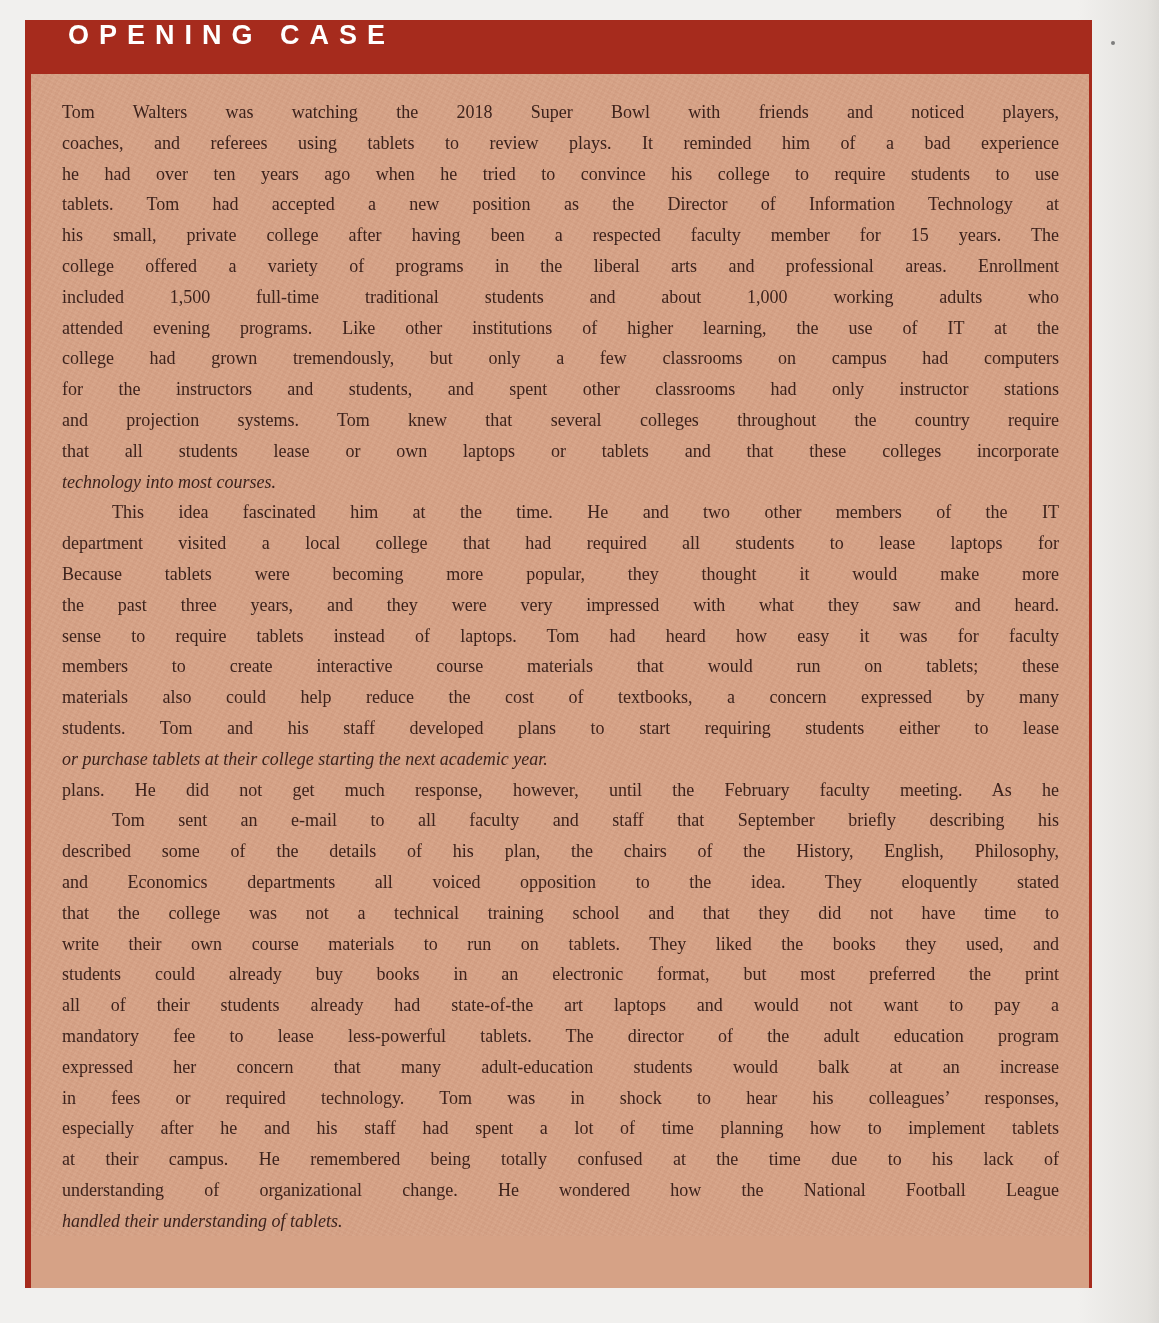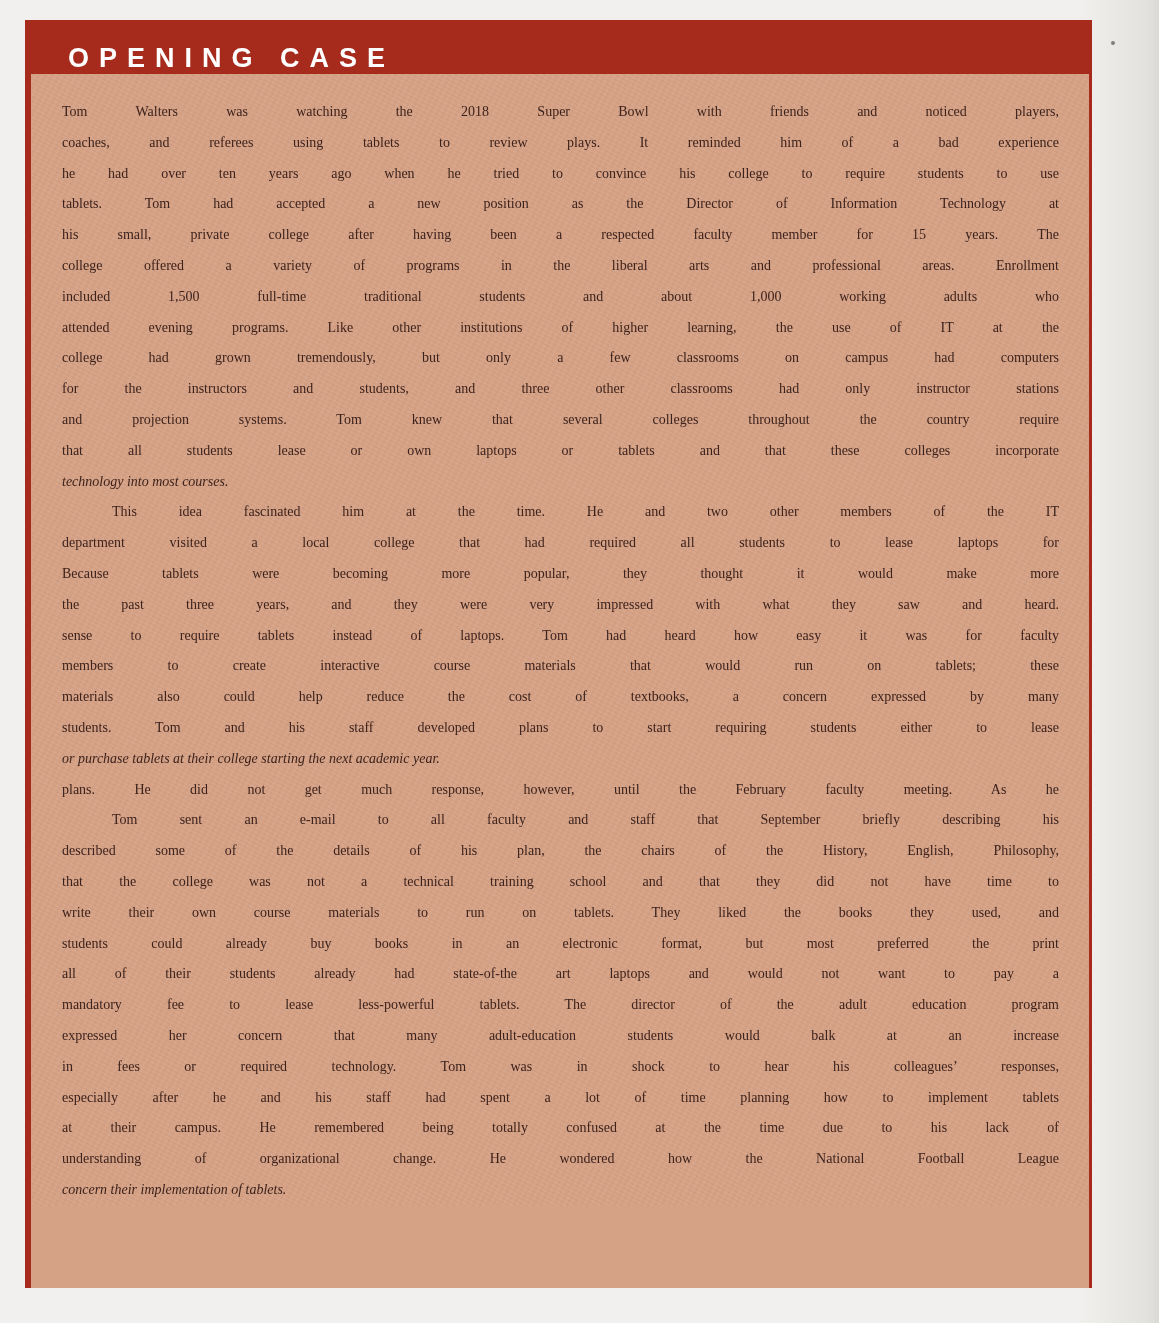--- a/index.html
+++ b/index.html
@@ -34,38 +34,38 @@
     height: 1268px;
     border-left: 6px solid var(--accent-red, #a62b1d);
     border-right: 3px solid var(--accent-red, #a62b1d);
     background: var(--body-bg, #d6a286);
   }
 
   .case-header {
     height: 54px;
     background: var(--accent-red, #a62b1d);
     display: flex;
-    align-items: flex-end;
+    align-items: flex-start;
   }
 
   .case-title {
     font-family: "Liberation Sans", "DejaVu Sans", sans-serif;
     font-size: 27px;
     font-weight: 700;
     letter-spacing: 10px;
     color: var(--header-text, #ffffff);
     padding-left: 37px;
     white-space: nowrap;
   }
 
   .case-content {
     position: relative;
     padding: 23px 30px 0 31px;
     color: var(--text-color, #3c221c);
-    font-size: 14px;
+    font-size: 18px;
     line-height: 30.8px;
     
     background-image:
       repeating-linear-gradient(27deg, rgba(120,60,40,0.025) 0 2px, rgba(255,235,220,0.03) 2px 4px),
       repeating-linear-gradient(117deg, rgba(90,45,30,0.02) 0 3px, rgba(255,240,225,0.02) 3px 6px);
   }
 
   .line {
     text-align: justify;
     text-align-last: justify;
@@ -106,46 +106,47 @@
     <div class="case-content">
         <div class="line">Tom Walters was watching the 2018 Super Bowl with friends and noticed players,</div>
         <div class="line">coaches, and referees using tablets to review plays. It reminded him of a bad experience</div>
         <div class="line">he had over ten years ago when he tried to convince his college to require students to use</div>
         <div class="line">tablets. Tom had accepted a new position as the Director of Information Technology at</div>
         <div class="line">his small, private college after having been a respected faculty member for 15 years. The</div>
         <div class="line">college offered a variety of programs in the liberal arts and professional areas. Enrollment</div>
         <div class="line">included 1,500 full-time traditional students and about 1,000 working adults who</div>
         <div class="line">attended evening programs. Like other institutions of higher learning, the use of IT at the</div>
         <div class="line">college had grown tremendously, but only a few classrooms on campus had computers</div>
-        <div class="line">for the instructors and students, and three other classrooms had only instructor stations</div>
+        <div class="line">for the instructors and students, and spent other classrooms had only instructor stations</div>
         <div class="line">and projection systems. Tom knew that several colleges throughout the country require</div>
         <div class="line">that all students lease or own laptops or tablets and that these colleges incorporate</div>
         <div class="line last">technology into most courses.</div>
         <div class="line indent">This idea fascinated him at the time. He and two other members of the IT</div>
         <div class="line">department visited a local college that had required all students to lease laptops for</div>
         <div class="line">Because tablets were becoming more popular, they thought it would make more</div>
         <div class="line">the past three years, and they were very impressed with what they saw and heard.</div>
         <div class="line">sense to require tablets instead of laptops. Tom had heard how easy it was for faculty</div>
         <div class="line">members to create interactive course materials that would run on tablets; these</div>
         <div class="line">materials also could help reduce the cost of textbooks, a concern expressed by many</div>
         <div class="line">students. Tom and his staff developed plans to start requiring students either to lease</div>
         <div class="line last">or purchase tablets at their college starting the next academic year.</div>
         <div class="line">plans. He did not get much response, however, until the February faculty meeting. As he</div>
         <div class="line indent">Tom sent an e-mail to all faculty and staff that September briefly describing his</div>
         <div class="line">described some of the details of his plan, the chairs of the History, English, Philosophy,</div>
+        <div class="line">and Economics departments all voiced opposition to the idea. They eloquently stated</div>
         <div class="line">that the college was not a technical training school and that they did not have time to</div>
         <div class="line">write their own course materials to run on tablets. They liked the books they used, and</div>
         <div class="line">students could already buy books in an electronic format, but most preferred the print</div>
         <div class="line">all of their students already had state-of-the art laptops and would not want to pay a</div>
         <div class="line">mandatory fee to lease less-powerful tablets. The director of the adult education program</div>
         <div class="line">expressed her concern that many adult-education students would balk at an increase</div>
         <div class="line">in fees or required technology. Tom was in shock to hear his colleagues’ responses,</div>
         <div class="line">especially after he and his staff had spent a lot of time planning how to implement tablets</div>
         <div class="line">at their campus. He remembered being totally confused at the time due to his lack of</div>
         <div class="line">understanding of organizational change. He wondered how the National Football League</div>
-        <div class="line last">concern their implementation of tablets.</div>
+        <div class="line last">handled their understanding of tablets.</div>
       </div>
 
   </section>
 
   <span class="artifact-dot"></span>
 
 </div>
 
 </body></html>

